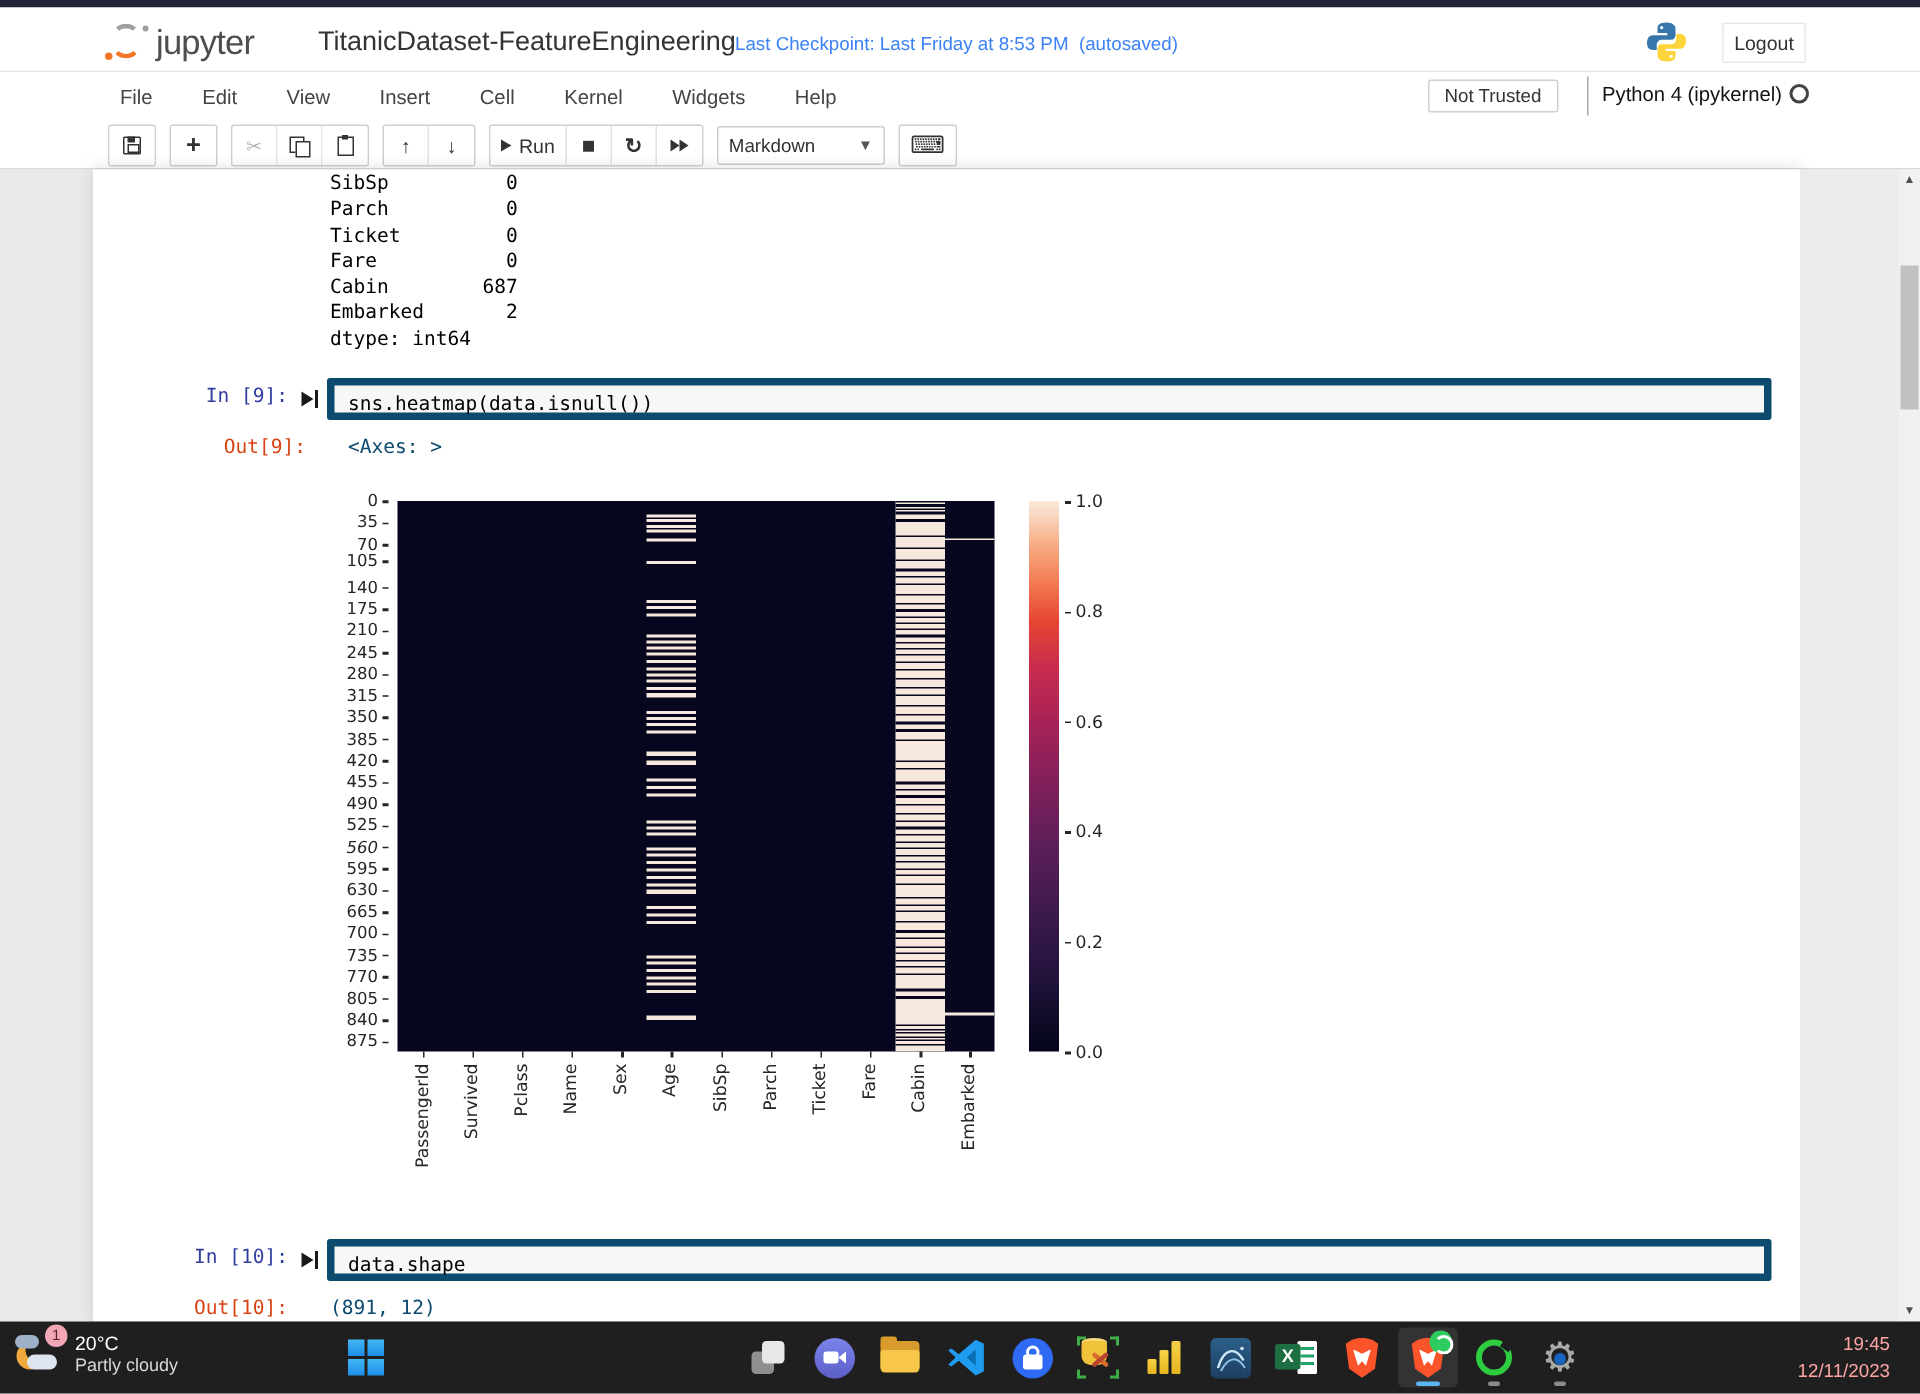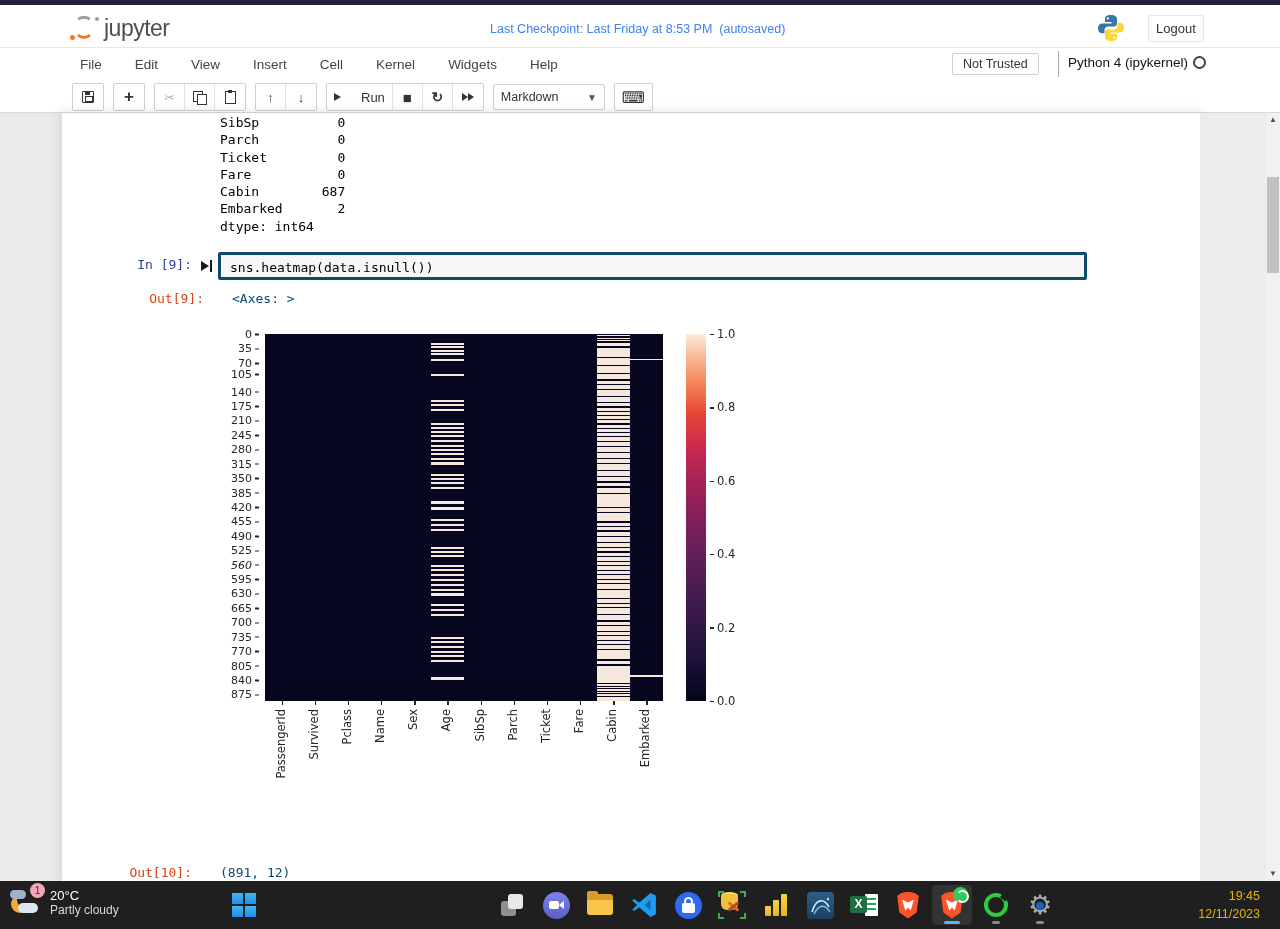--- a/index.html
+++ b/index.html
@@ -50,21 +50,21 @@
   .floppy { width:12px; height:12px; border:1.5px solid #333; border-radius:1px; position:relative; }
   .floppy::before { content:""; position:absolute; left:2px; top:-1px; width:5px; height:4px; background:#333; }
   .floppy::after { content:""; position:absolute; left:1.5px; bottom:0.5px; width:6px; height:4px; border:1px solid #333; }
   .copy-ic { width:13px; height:13px; position:relative; }
   .copy-ic::before { content:""; position:absolute; left:0; top:0; width:8px; height:9px; border:1.3px solid #333; }
   .copy-ic::after { content:""; position:absolute; left:3.5px; top:3px; width:8px; height:9px; border:1.3px solid #333; background:#fff; }
   .paste-ic { width:11px; height:13px; border:1.3px solid #333; position:relative; }
   .paste-ic::before { content:""; position:absolute; left:2px; top:-2px; width:4px; height:3px; background:#333; }
   .ff-ic { display:flex; }
   .tri { width:0; height:0; border-left:7px solid #333; border-top:4.5px solid transparent; border-bottom:4.5px solid transparent; }
-  .runlbl { margin-left:20px; }
+  .runlbl { margin-left:5px; }
   #celltype-select { width:112px; height:26px; border:1px solid #cfcfcf; border-radius:2px; background:#fff;
     font-size:12.5px; color:#333; display:flex; align-items:center; justify-content:space-between; padding:0 7px; cursor:pointer; }
 
   
   #main { position:absolute; left:0; top:113px; width:1280px; height:768px; background:#eaeaea; }
   #nb-container { position:absolute; left:62px; top:0; width:1138px; height:768px; background:#fff;
     box-shadow:0 0 10px 1px rgba(87,87,87,0.18); }
   #right-gutter { position:absolute; left:1200px; top:0; width:66px; height:768px; background:#ececec; }
   
   #scrollbar { position:absolute; left:1266px; top:0; width:14px; height:768px; background:#f1f1f1; }
@@ -72,22 +72,22 @@
   #sb-thumb { position:absolute; left:1px; top:64px; width:12px; height:96px; background:#c1c1c1; cursor:pointer; }
 
   
   #pre-out { position:absolute; left:158px; top:1px; font-size:13px; line-height:17.3px; color:#000; white-space:pre; }
   .cellrow { position:absolute; left:0; width:1138px; }
   .in-prompt { position:absolute; left:0; top:5px; width:130px; text-align:right; font-size:13px; color:#303f9f; }
   .out-prompt { position:absolute; left:0; top:2px; width:130px; text-align:right; font-size:13px; color:#d84315; }
   .run-marker { position:absolute; left:139px; top:8px; display:flex; align-items:center; }
   .run-marker .t { width:0; height:0; border-left:8px solid #1a1a1a; border-top:5px solid transparent; border-bottom:5px solid transparent; }
   .run-marker .b { width:2px; height:12px; background:#1a1a1a; margin-left:1px; }
-  .code-box { position:absolute; left:156px; top:0; width:869px; height:28px; background:#f7f7f7;
-    border:3px solid #0c4a6e; border-radius:2px; }
+  .code-box { position:absolute; left:156px; top:0; width:963px; height:28px; background:#f7f7f7;
+    border:5px solid #0c4a6e; border-radius:2px; }
   .code-text { position:absolute; left:9px; top:5px; font-size:13px; color:#000; }
   .out-text { position:absolute; left:158px; top:2px; font-size:13px; color:#0c4a6e; }
 
   
   #figure { position:absolute; left:0; top:0; }
   #hm-plot { position:absolute; left:203px; top:221px; width:398px; height:367px; overflow:hidden; }
   .hm-col { position:absolute; top:0; height:367px; }
   .hm-band { position:absolute; left:0; width:100%; }
   #hm-yticks { position:absolute; left:117px; top:221px; width:80px; height:367px; }
   .ytick { position:absolute; right:0; width:80px; text-align:right; font-size:11px; color:#262626;
@@ -184,37 +184,38 @@
   .underline-active { position:absolute; left:12px; bottom:1px; width:16px; height:3px; border-radius:2px; background:#58b7f2; }
   .underline-run { position:absolute; left:16px; bottom:1px; width:8px; height:3px; border-radius:2px; background:#8a8a8a; }
   
   .gring { position:relative; width:24px; height:24px; border:4.5px solid #2ecc40; border-radius:50%; }
   .gring::after { content:""; position:absolute; right:-4px; top:-3px; width:7px; height:6px; background:#1f1f1f; transform:rotate(35deg); }
   
   .gearwrap { position:relative; width:30px; height:30px; }
   .gear-glyph { font-size:27px; color:#a8a8a8; line-height:30px; text-align:center; width:30px; }
   .gear-dot { position:absolute; left:11px; top:12px; width:8px; height:8px; border-radius:50%; background:#1565c0; }
   
-  #clock { position:absolute; right:20px; top:6px; text-align:right; color:#eab308; font-size:12.5px; line-height:18px; cursor:pointer; }
+  #clock { position:absolute; right:20px; top:6px; text-align:right; color:#fca5a5; font-size:12.5px; line-height:18px; cursor:pointer; }
 </style>
 </head>
 <body>
 
 <div id="topstrip"></div>
 
 <div id="header">
   <div id="jlogo">
     <div id="jlogo-mark">
       <div class="arcT"></div>
         <div class="arcB"></div>
         <div class="dot1"></div>
         <div class="dot2"></div>
     </div>
     <div id="jlogo-text">jupyter</div>
   </div>
+  <div id="nb-title">TitanicDataset-FeatureEngineering</div>
   <div id="nb-checkpoint">
     <span>Last Checkpoint: Last Friday at 8:53 PM</span>&nbsp;&nbsp;<span>(autosaved)</span>
   </div>
   <svg id="pylogo" viewBox="0 0 30 30">
     <path d="M15 2c-5 0-6 2-6 4v3h6.5v1.5H6c-2.5 0-4 2-4 5 0 3.2 1.5 4.8 4 4.8h2.5v-3.4c0-2 1.6-3.4 3.5-3.4h6c1.7 0 3-1.3 3-3V6c0-2-2-4-6-4z" fill="#3776ab"></path>
     <path d="M15 28c5 0 6-2 6-4v-3h-6.5v-1.5H24c2.5 0 4-2 4-5 0-3.2-1.5-4.8-4-4.8h-2.5v3.4c0 2-1.6 3.4-3.5 3.4h-6c-1.7 0-3 1.3-3 3V24c0 2 2 4 6 4z" fill="#ffd43b"></path>
     <circle cx="11.8" cy="5.4" r="1.1" fill="#fff"></circle>
       <circle cx="18.2" cy="24.6" r="1.1" fill="#fff"></circle>
   </svg>
   <div id="logout-btn">Logout</div>
@@ -512,20 +513,30 @@
       <div id="cb-ticks">
           <div class="cbtick" style="top: 0px;"><span class="dash"></span>1.0</div>
           <div class="cbtick" style="top: 73.4px;"><span class="dash"></span>0.8</div>
           <div class="cbtick" style="top: 146.8px;"><span class="dash"></span>0.6</div>
           <div class="cbtick" style="top: 220.2px;"><span class="dash"></span>0.4</div>
           <div class="cbtick" style="top: 293.6px;"><span class="dash"></span>0.2</div>
           <div class="cbtick" style="top: 367px;"><span class="dash"></span>0.0</div>
         </div>
     </div>
 
+    <div class="cellrow" style="top:713px; height:30px;">
+      <div class="in-prompt mono">In [10]:</div>
+      <div class="run-marker">
+          <span class="t"></span>
+          <span class="b"></span>
+        </div>
+      <div class="code-box">
+        <div class="code-text mono">data.shape</div>
+      </div>
+    </div>
 
     <div class="cellrow" style="top:750px; height:20px;">
       <div class="out-prompt mono">Out[10]:</div>
       <div class="out-text mono">(891, 12)</div>
     </div>
   </div>
 
   <div id="right-gutter"></div>
   <div id="scrollbar">
     <div class="sb-arrow" style="top:0;">▲</div>

